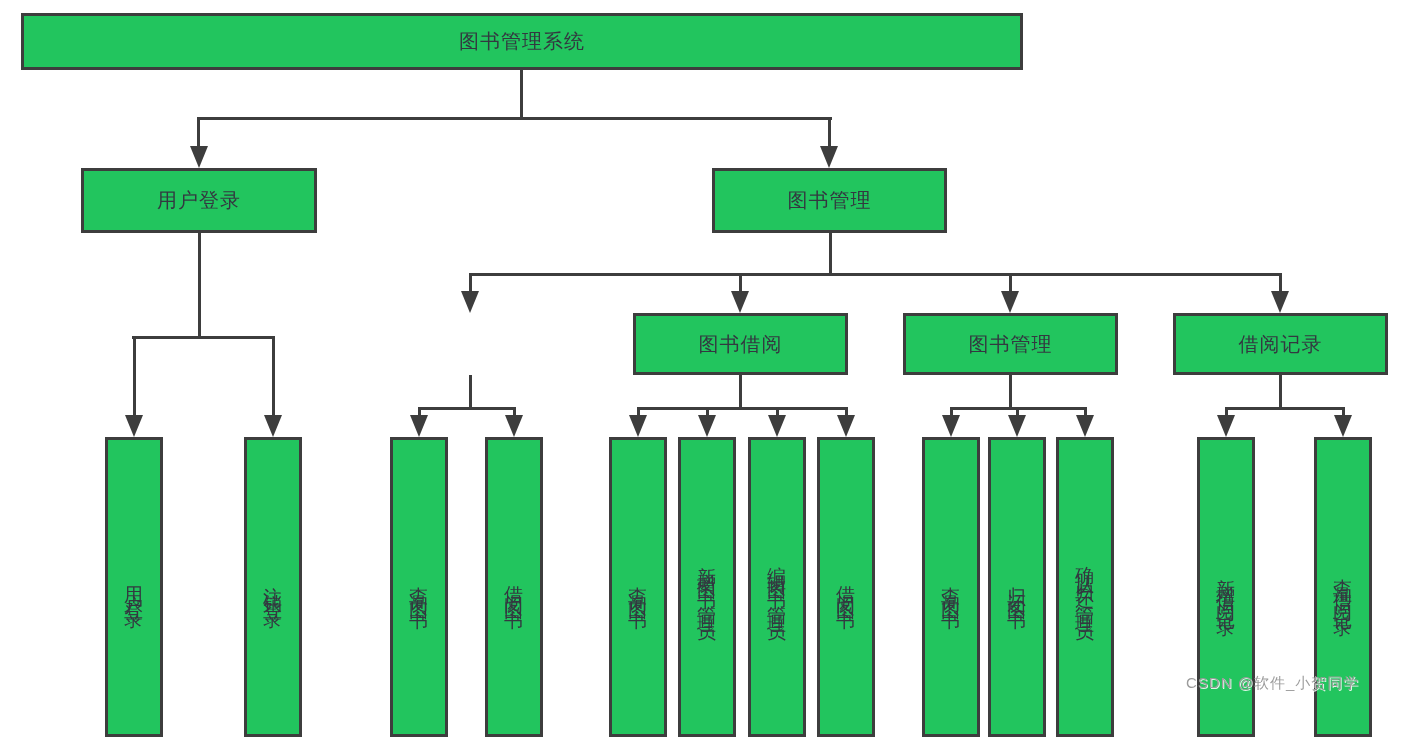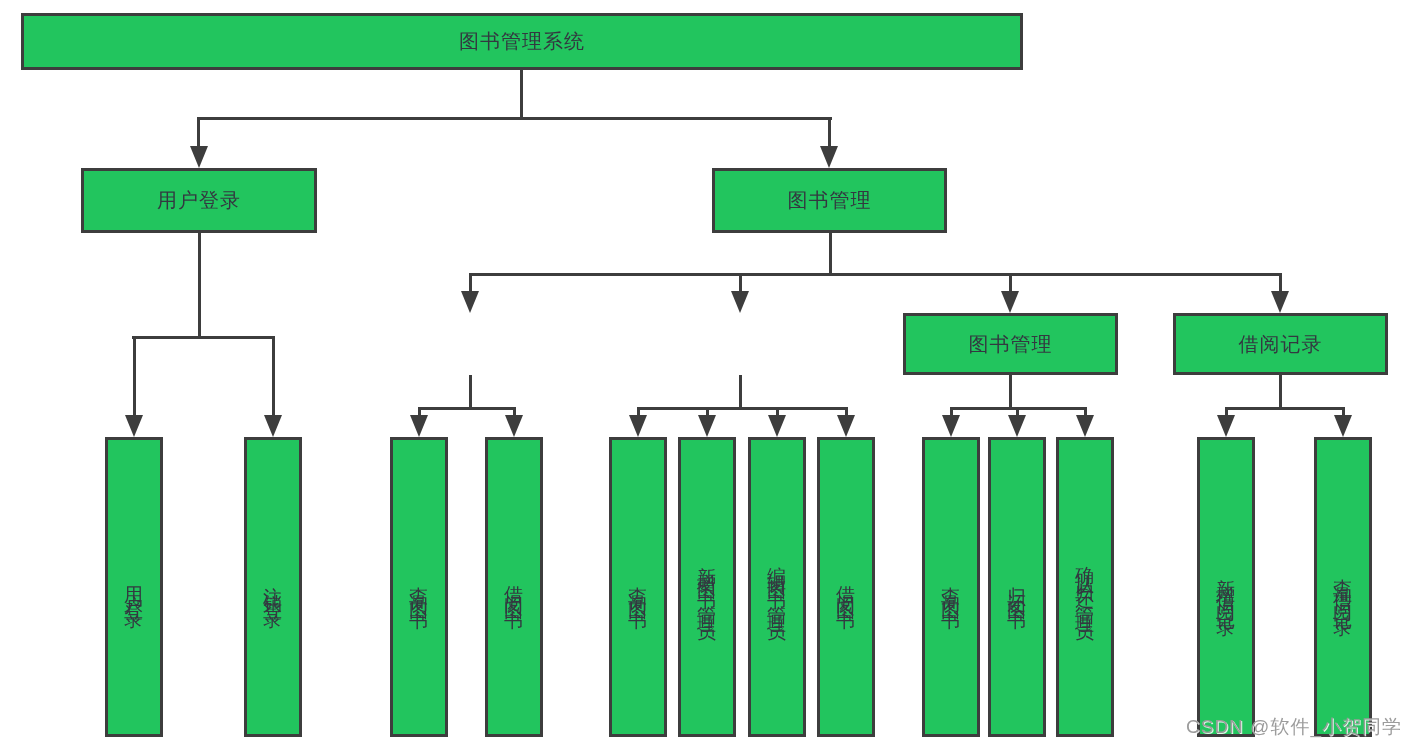--- a/index.html
+++ b/index.html
@@ -23,22 +23,22 @@
   }
   .vline { position:absolute; width:3px; background:var(--line,#3d3d3d); }
   .hline { position:absolute; height:3px; background:var(--line,#3d3d3d); }
   .arrow {
     position:absolute; width:0; height:0;
     border-left:9px solid transparent;
     border-right:9px solid transparent;
     border-top:22px solid var(--line,#3d3d3d);
   }
   .watermark {
-    position:absolute; left:1186px; top:714px; z-index:5;
-    font-size:19px; letter-spacing:1px; white-space:nowrap;
+    position:absolute; left:1186px; top:674px; z-index:5;
+    font-size:15px; letter-spacing:1px; white-space:nowrap;
     color:var(--watermark,#9c9c9c);
     text-shadow:1px 1px 0 rgba(255,255,255,0.85);
   }
 </style>
 </head>
 <body>
 
 <div class="canvas">
 
   <div class="box" style="left:21px; top:13px; width:1002px; height:57px;">图书管理系统</div>
@@ -64,20 +64,21 @@
   <div class="hline" style="left:469px;  top:273px; width:812px;"></div>
   <div class="vline" style="left:469px;  top:273px; height:20px;"></div>
   <div class="vline" style="left:739px;  top:273px; height:20px;"></div>
   <div class="vline" style="left:1009px; top:273px; height:20px;"></div>
   <div class="vline" style="left:1279px; top:273px; height:20px;"></div>
   <div class="arrow" style="left:461px;  top:291px;"></div>
   <div class="arrow" style="left:731px;  top:291px;"></div>
   <div class="arrow" style="left:1001px; top:291px;"></div>
   <div class="arrow" style="left:1271px; top:291px;"></div>
 
+  <div class="box" style="left:633px;  top:313px; width:215px; height:62px;">图书借阅</div>
   <div class="box" style="left:903px;  top:313px; width:215px; height:62px;">图书管理</div>
   <div class="box" style="left:1173px; top:313px; width:215px; height:62px;">借阅记录</div>
 
   <div class="vline" style="left:469px; top:375px; height:32px;"></div>
   <div class="hline" style="left:418px; top:407px; width:98px;"></div>
   <div class="vline" style="left:418px; top:407px; height:10px;"></div>
   <div class="vline" style="left:513px; top:407px; height:10px;"></div>
   <div class="arrow" style="left:410px; top:415px;"></div>
   <div class="arrow" style="left:505px; top:415px;"></div>
 

